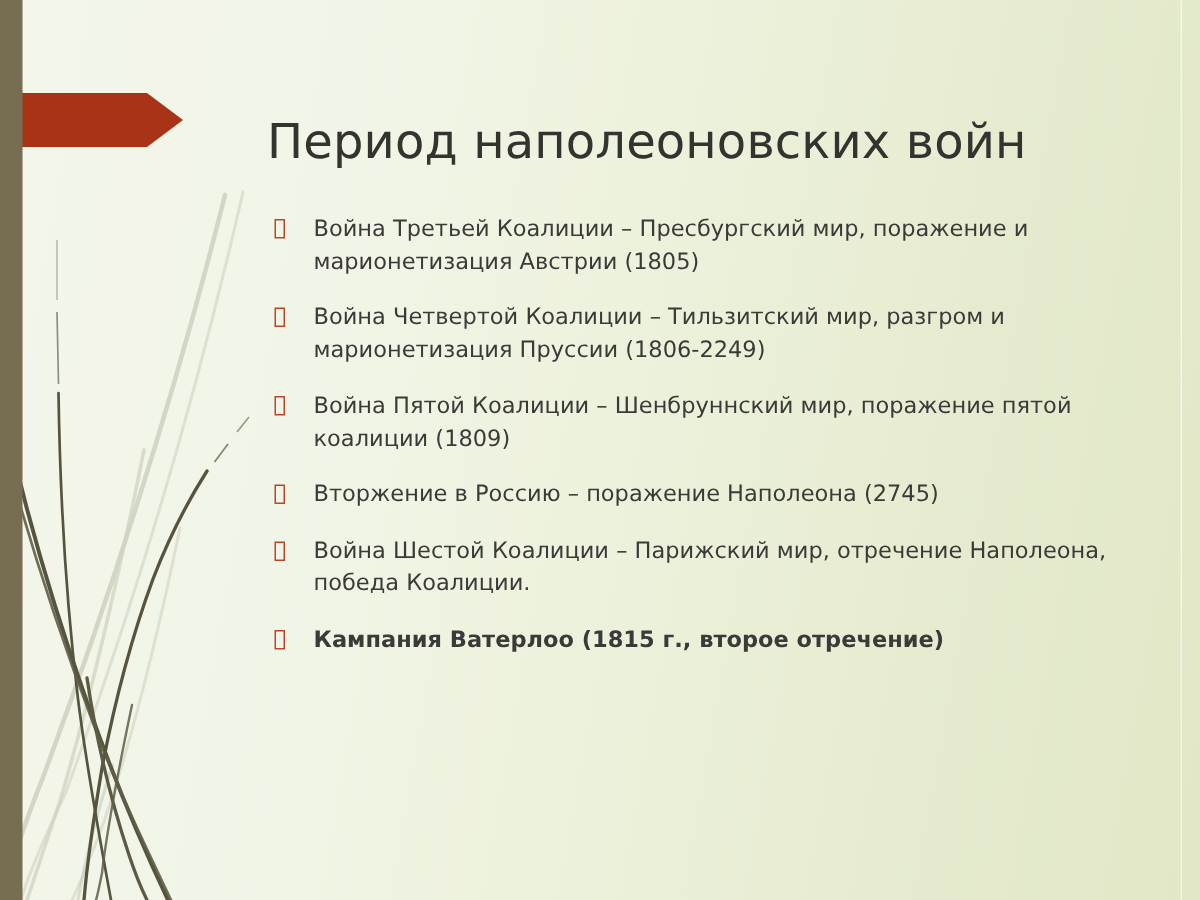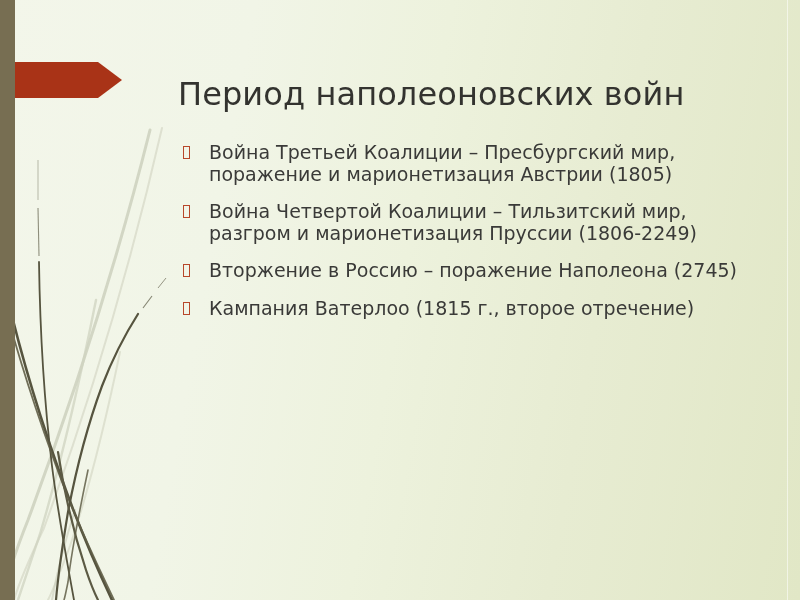--- a/index.html
+++ b/index.html
@@ -83,27 +83,28 @@
     list-style: none;
     margin: 0;
     padding: 0;
   }
 
   .bullet-row {
     position: relative;
     display: block;
     padding-left: 29px;
     margin-bottom: 16px;
-    font-size: 19px;
+    font-size: 15px;
     line-height: 21.5px;
     color: #3a3a38;
   }
 
   .bullet-row:last-child {
     margin-bottom: 0;
+    font-weight: bold;
   }
 
   
   .bullet-marker {
     position: absolute;
     left: 3px;
     top: 4px;
     width: 7px;
     height: 13px;
     border: 1px solid #b8472a;
@@ -156,21 +157,29 @@
     <li class="bullet-row">
       <span class="bullet-marker"></span>
       <span class="bullet-text">Война Третьей Коалиции – Пресбургский мир, поражение и марионетизация Австрии (1805)</span>
     </li>
     <li class="bullet-row">
       <span class="bullet-marker"></span>
       <span class="bullet-text">Война Четвертой Коалиции – Тильзитский мир, разгром и марионетизация Пруссии (1806-2249)</span>
     </li>
     <li class="bullet-row">
       <span class="bullet-marker"></span>
+      <span class="bullet-text">Война Пятой Коалиции – Шенбруннский мир, поражение пятой коалиции (1809)</span>
+    </li>
+    <li class="bullet-row">
+      <span class="bullet-marker"></span>
       <span class="bullet-text">Вторжение в Россию – поражение Наполеона (2745)</span>
+    </li>
+    <li class="bullet-row">
+      <span class="bullet-marker"></span>
+      <span class="bullet-text">Война Шестой Коалиции – Парижский мир, отречение Наполеона, победа Коалиции.</span>
     </li>
     <li class="bullet-row">
       <span class="bullet-marker"></span>
       <span class="bullet-text">Кампания Ватерлоо (1815 г., второе отречение)</span>
     </li>
   </ul>
 
 </div>
 
 </body></html>

